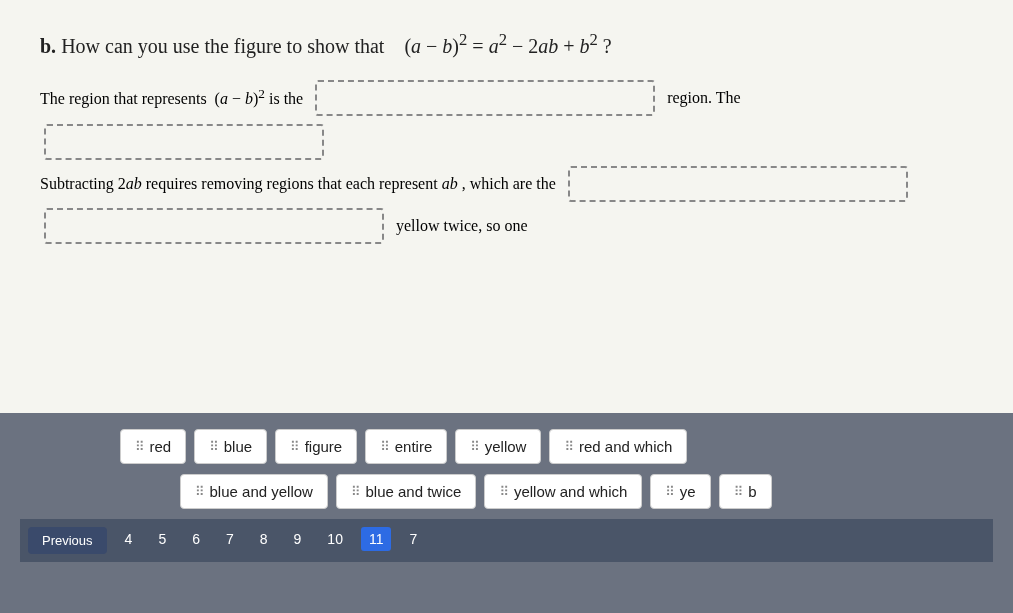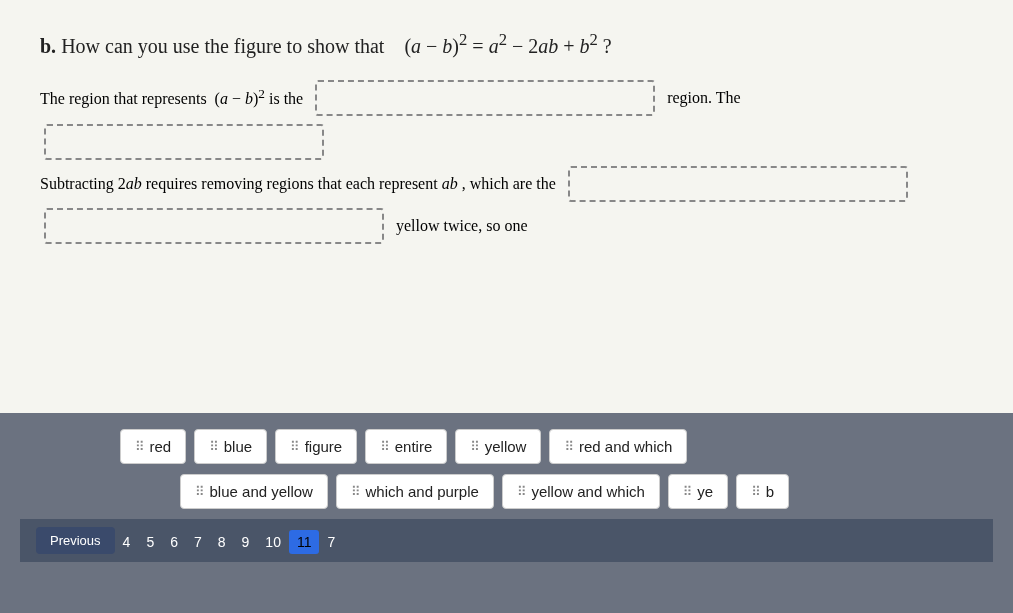--- a/index.html
+++ b/index.html
@@ -107,22 +107,23 @@
       display: flex;
       flex-wrap: wrap;
       gap: 8px;
       margin-bottom: 10px;
       padding-left: 160px;
     }
 
     .nav-bar {
       background: #4a5568;
       display: flex;
-      align-items: flex-end;
-      padding: 8px 16px;
+      align-items: flex-start;
+      padding: 8px 8px;
+      gap: 10px;
     }
 
     .prev-btn {
       background: #3a4a6b;
       color: white;
       border: none;
       border-radius: 4px;
       padding: 6px 14px;
       font-size: 13px;
       cursor: pointer;
@@ -133,21 +134,21 @@
       color: white;
       font-size: 14px;
       font-family: Arial, sans-serif;
       padding: 4px 8px;
       border-radius: 3px;
       cursor: pointer;
     }
 
     .page-num.active {
       background: #2d6be4;
-      color: #000000;
+      color: #ffffff;
     }
   </style>
 </head>
 <body>
 
 <div class="main-container">
   <div class="content-area">
 
     <div class="question-header">
       <span class="bold">b.</span>
@@ -206,21 +207,21 @@
       </div>
     </div>
 
     <div class="drag-tokens-row2">
       <div class="drag-token">
         <span class="dots">⠿</span>
         <span>blue and yellow</span>
       </div>
       <div class="drag-token">
         <span class="dots">⠿</span>
-        <span>which and purple</span>
+        <span>blue and twice</span>
       </div>
       <div class="drag-token">
         <span class="dots">⠿</span>
         <span>yellow and which</span>
       </div>
       <div class="drag-token">
         <span class="dots">⠿</span>
         <span>ye</span>
       </div>
       <div class="drag-token">

